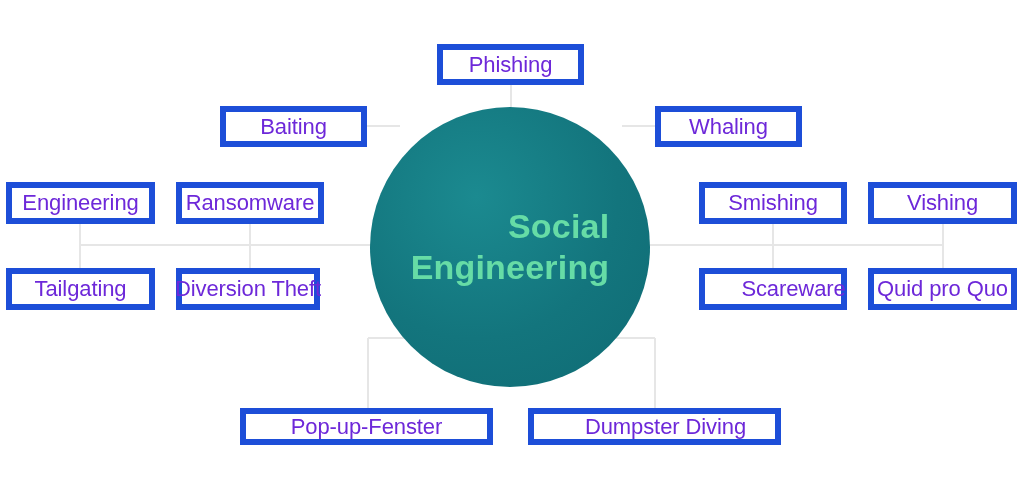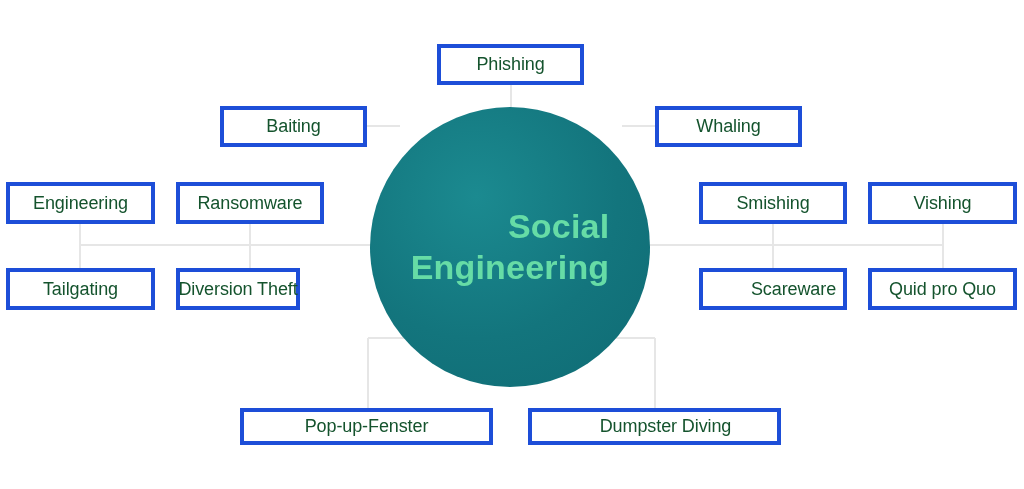--- a/index.html
+++ b/index.html
@@ -22,26 +22,26 @@
     left: 0;
     top: 0;
     width: 1024px;
     height: 489px;
     pointer-events: none;
   }
   .node {
     position: absolute;
     box-sizing: border-box;
     background: #ffffff;
-    border: 4px solid #1d4ed8;
+    border: 6px solid #1d4ed8;
     display: flex;
     align-items: center;
     justify-content: center;
-    color: #14532d;
-    font-size: 18px;
+    color: #6d28d9;
+    font-size: 22px;
     font-family: "Liberation Sans", sans-serif;
     letter-spacing: -0.1px;
     white-space: nowrap;
     z-index: 3;
   }
   .center-circle {
     position: absolute;
     left: 370px;
     top: 107px;
     width: 280px;
@@ -63,21 +63,21 @@
     letter-spacing: 0.2px;
   }
   .n-phishing      { left: 437px;  top: 44px;  width: 147px; height: 41px; }
   .n-baiting       { left: 220px;  top: 106px; width: 147px; height: 41px; }
   .n-whaling       { left: 655px;  top: 106px; width: 147px; height: 41px; }
   .n-pretexting    { left: 6px;    top: 182px; width: 149px; height: 42px; }
   .n-ransomware    { left: 176px;  top: 182px; width: 148px; height: 42px; }
   .n-smishing      { left: 699px;  top: 182px; width: 148px; height: 42px; }
   .n-vishing       { left: 868px;  top: 182px; width: 149px; height: 42px; }
   .n-tailgating    { left: 6px;    top: 268px; width: 149px; height: 42px; }
-  .n-diversion     { left: 176px;  top: 268px; width: 124px; height: 42px; }
+  .n-diversion     { left: 176px;  top: 268px; width: 144px; height: 42px; }
   .n-scareware     { left: 699px;  top: 268px; width: 148px; height: 42px; padding-left: 41px; }
   .n-quidproquo    { left: 868px;  top: 268px; width: 149px; height: 42px; }
   .n-popup         { left: 240px;  top: 408px; width: 253px; height: 37px; justify-content: center; }
   .n-dumpster      { left: 528px;  top: 408px; width: 253px; height: 37px; padding-left: 22px; }
 </style>
 </head>
 <body>
 
 <div id="diagram">
 

